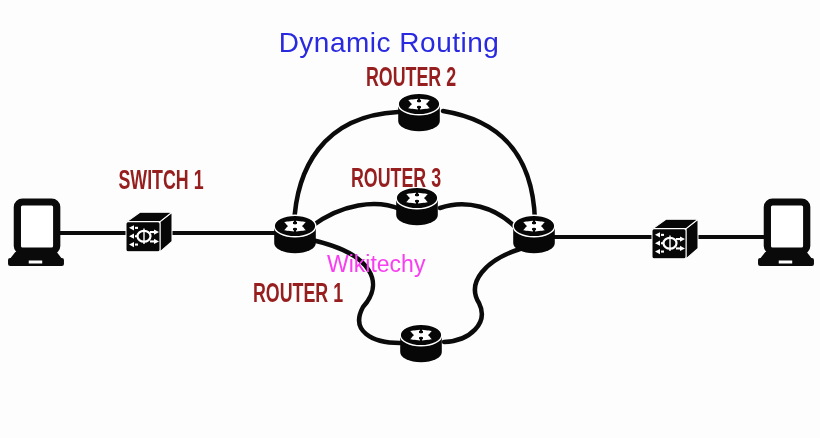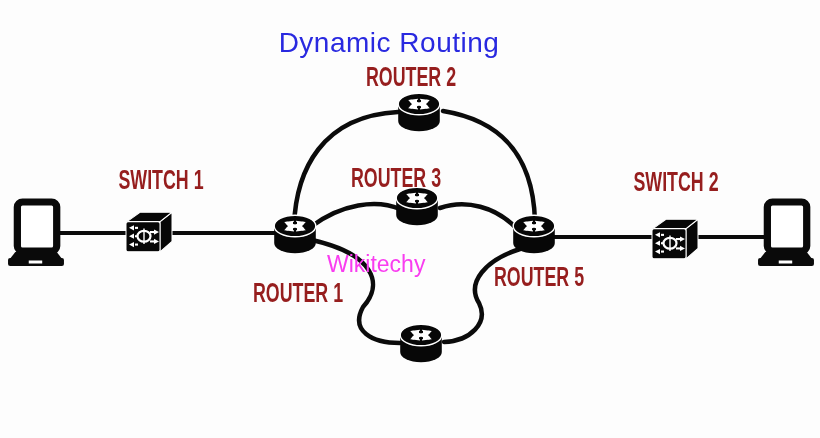--- a/index.html
+++ b/index.html
@@ -107,31 +107,25 @@
       <use href="#sym-switch" x="650" y="214" width="52" height="48"></use>
       <use href="#sym-laptop" x="757" y="198" width="58" height="70"></use>
     </g>
   </svg>
 
   <div class="title">Dynamic Routing</div>
 
   <div class="node-label" style="left:161px;top:167px">
     <span>SWITCH 1</span>
   </div>
-  <div class="node-label" style="left:676px;top:169px">
-    <span>SWITCH 2</span>
-  </div>
   <div class="node-label" style="left:411px;top:64px">
     <span>ROUTER 2</span>
   </div>
   <div class="node-label" style="left:396px;top:165px">
     <span>ROUTER 3</span>
   </div>
   <div class="node-label" style="left:298px;top:280px">
     <span>ROUTER 1</span>
   </div>
-  <div class="node-label" style="left:539px;top:264px">
-    <span>ROUTER 5</span>
-  </div>
 
   <div class="watermark">Wikitechy</div>
 
 </div>
 
 </body></html>

